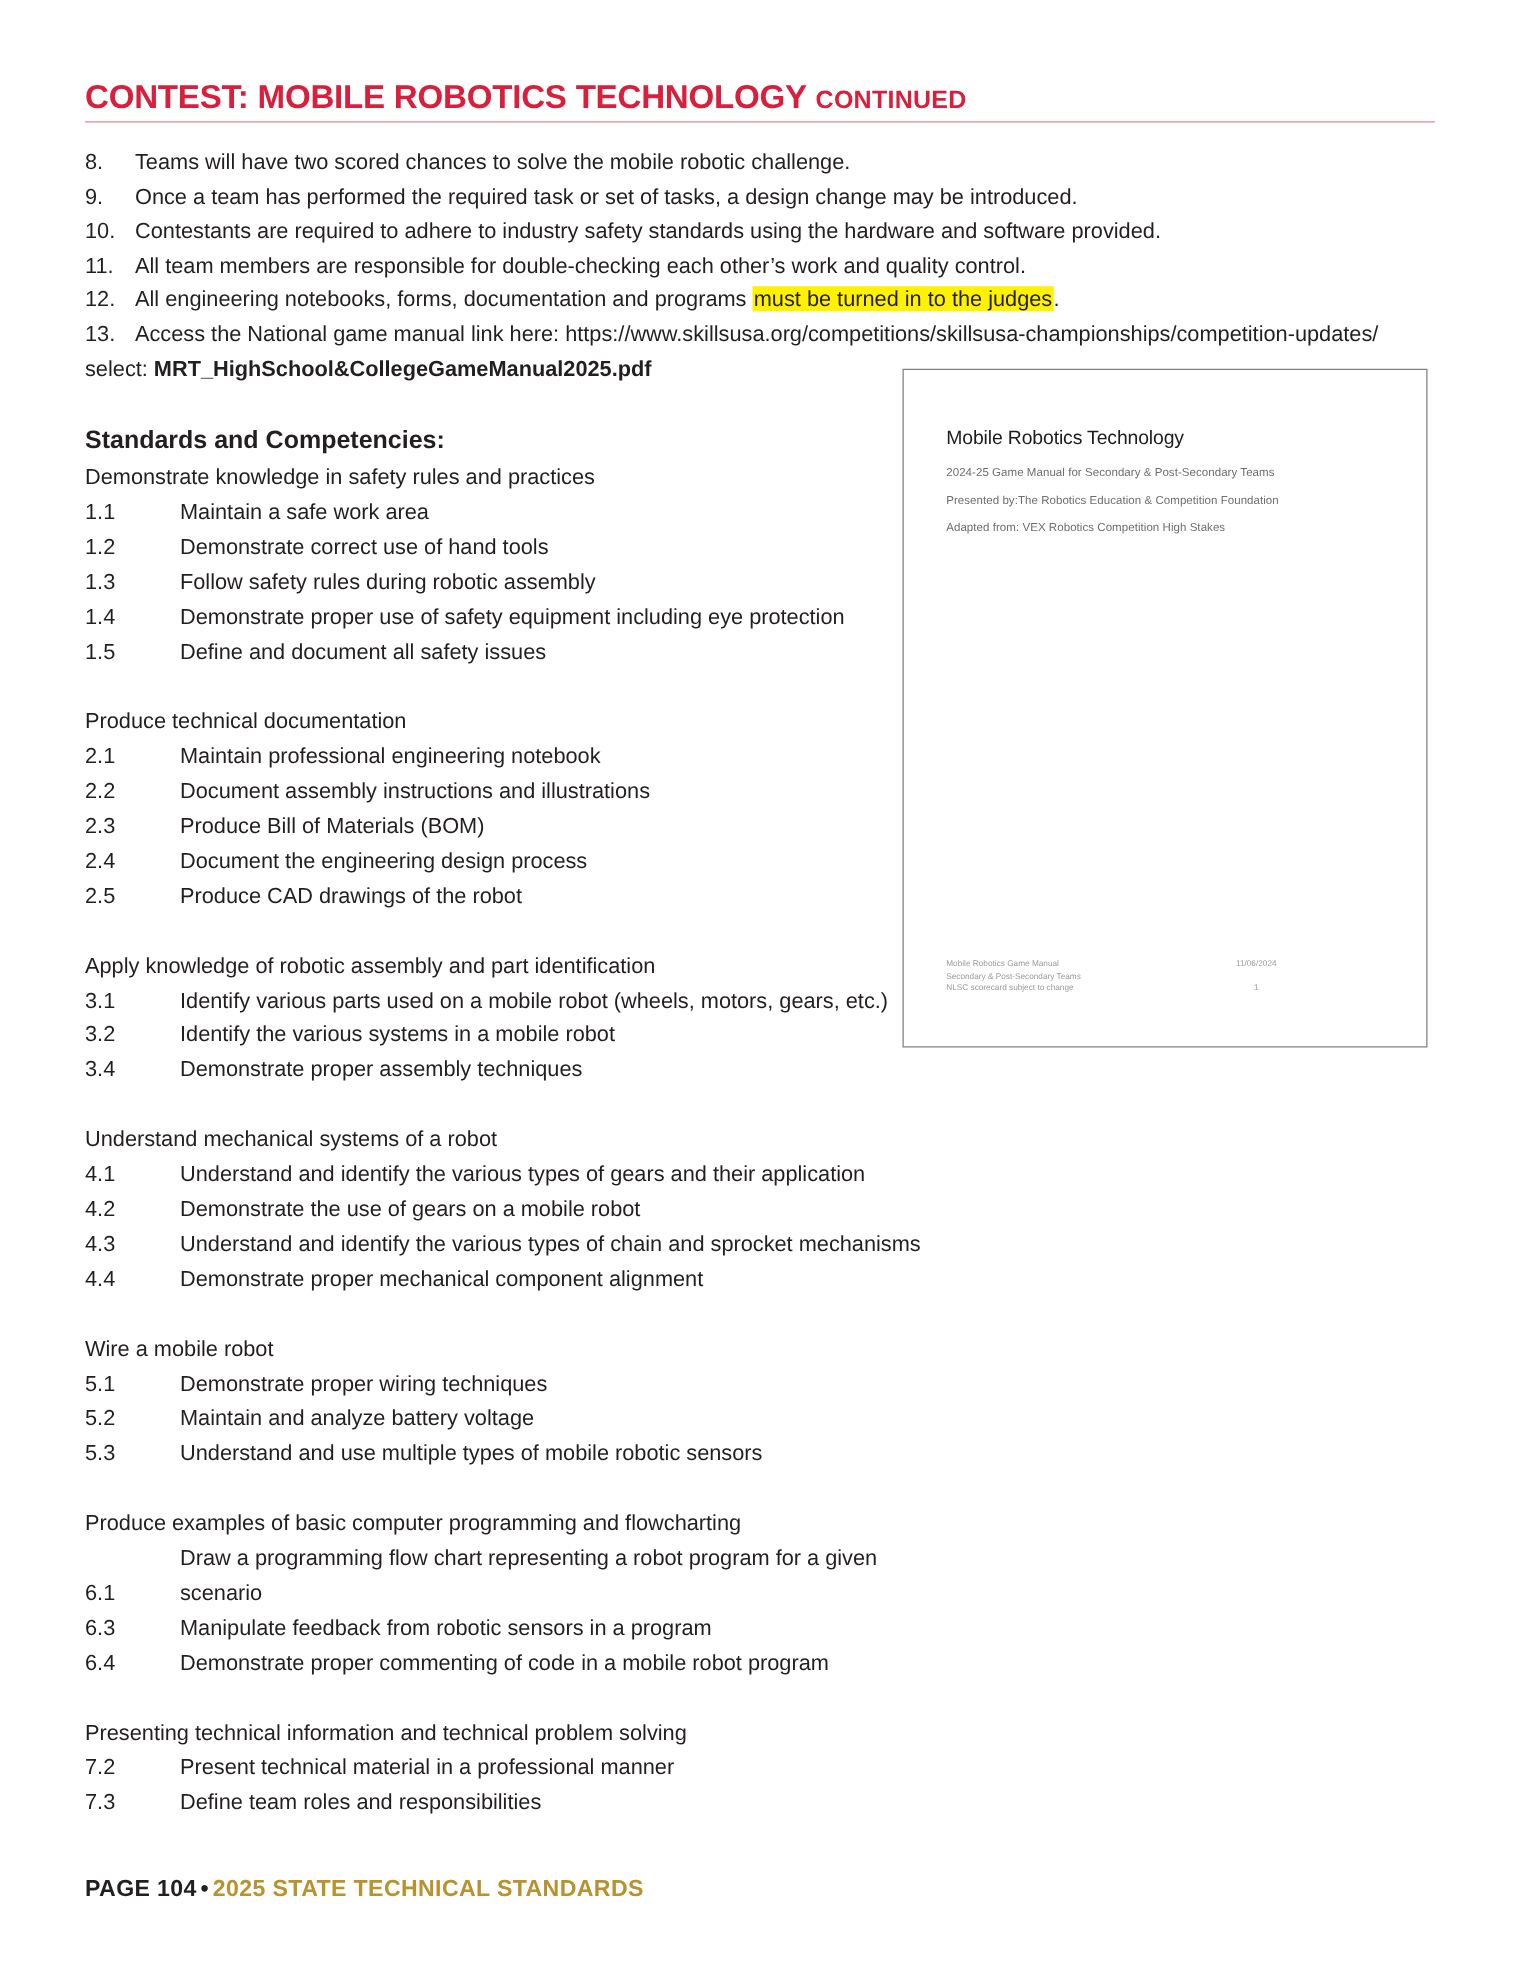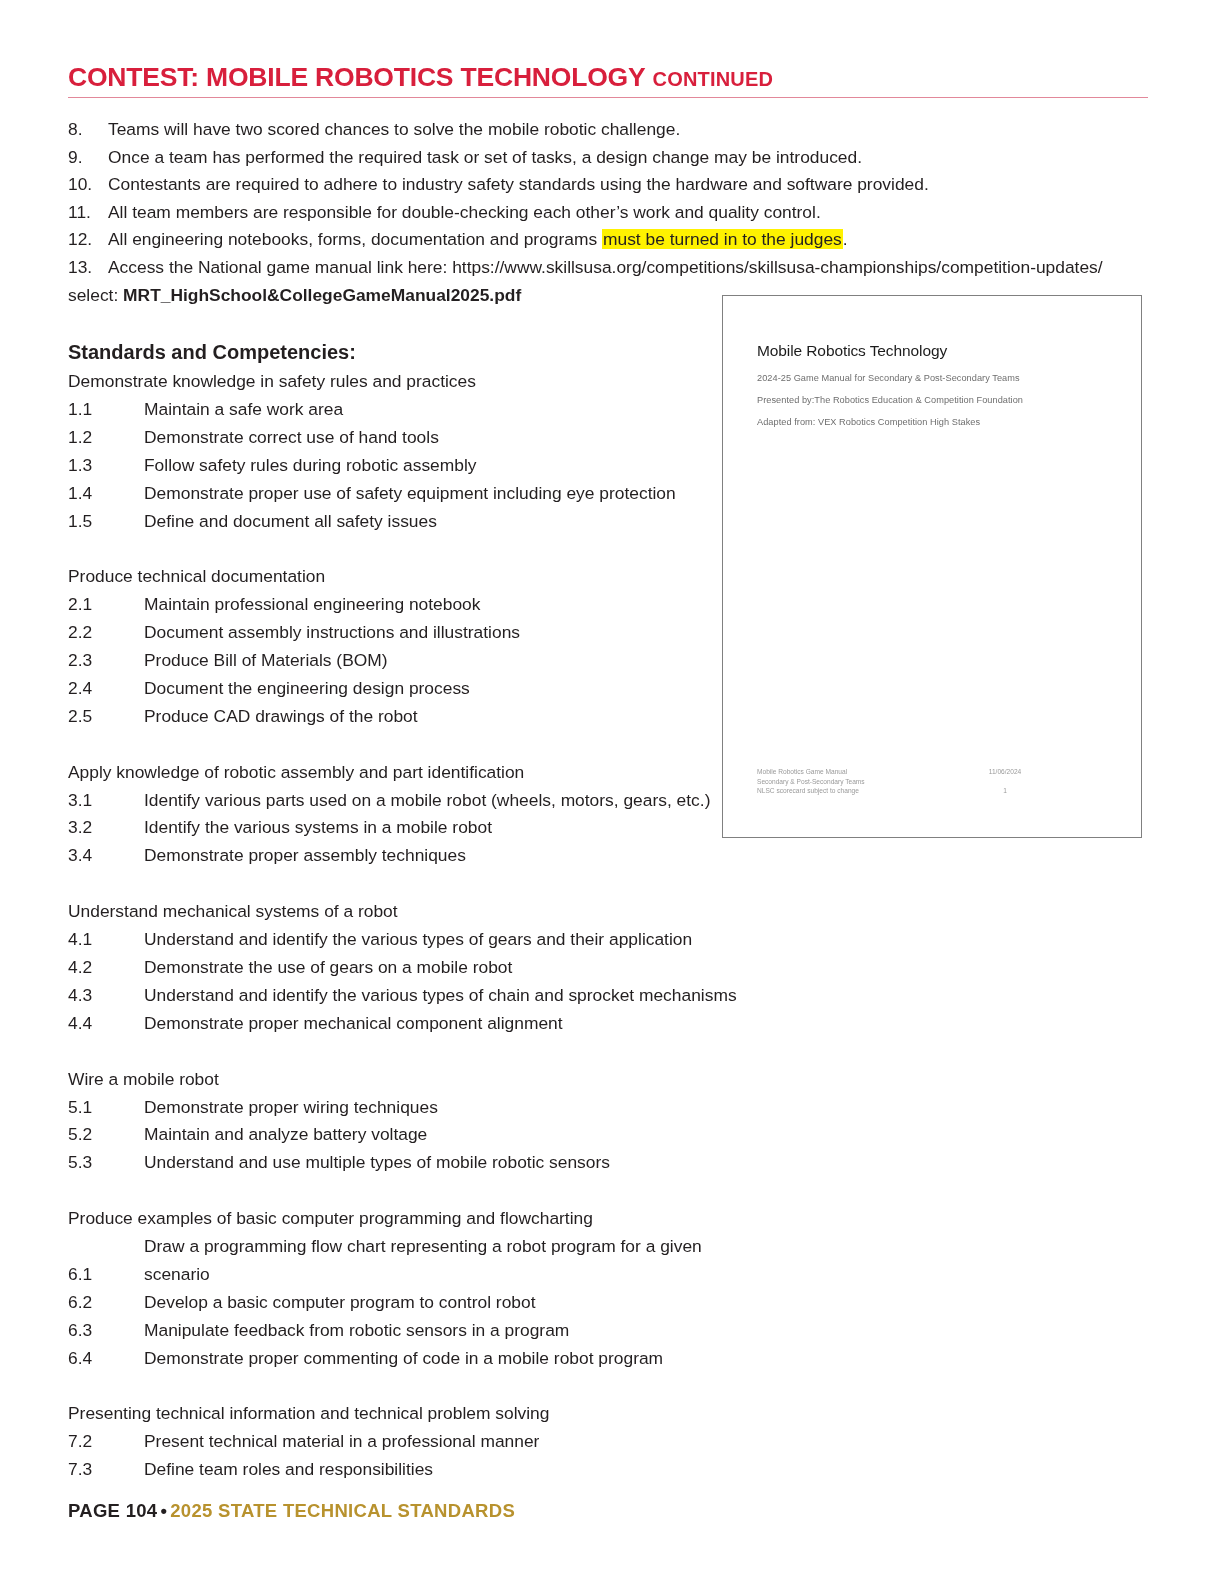--- a/index.html
+++ b/index.html
@@ -317,24 +317,20 @@
     </div>
     <div class="grp-gap"></div>
 
     <div>
       <div class="grp-title">Produce examples of basic computer programming and flowcharting</div>
       <div class="comp-row">
           <span class="code">6.1</span>
           <span class="label">Draw a programming flow chart representing a robot program for a given scenario</span>
         </div>
       <div class="comp-row">
-          <span class="code">6.2</span>
-          <span class="label">Develop a basic computer program to control robot</span>
-        </div>
-      <div class="comp-row">
           <span class="code">6.3</span>
           <span class="label">Manipulate feedback from robotic sensors in a program</span>
         </div>
       <div class="comp-row">
           <span class="code">6.4</span>
           <span class="label">Demonstrate proper commenting of code in a mobile robot program</span>
         </div>
     </div>
     <div class="grp-gap"></div>
 

